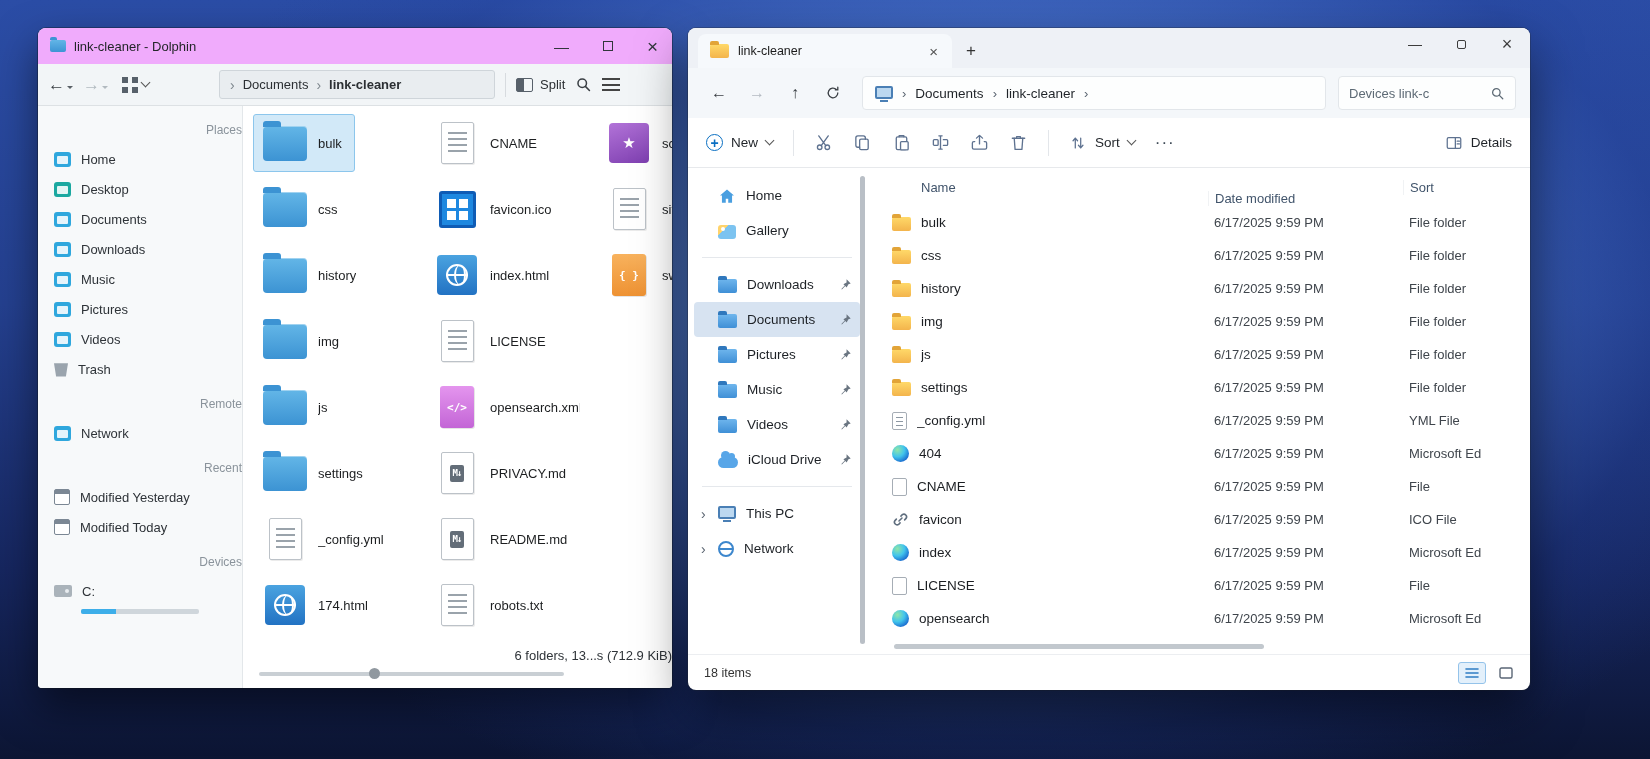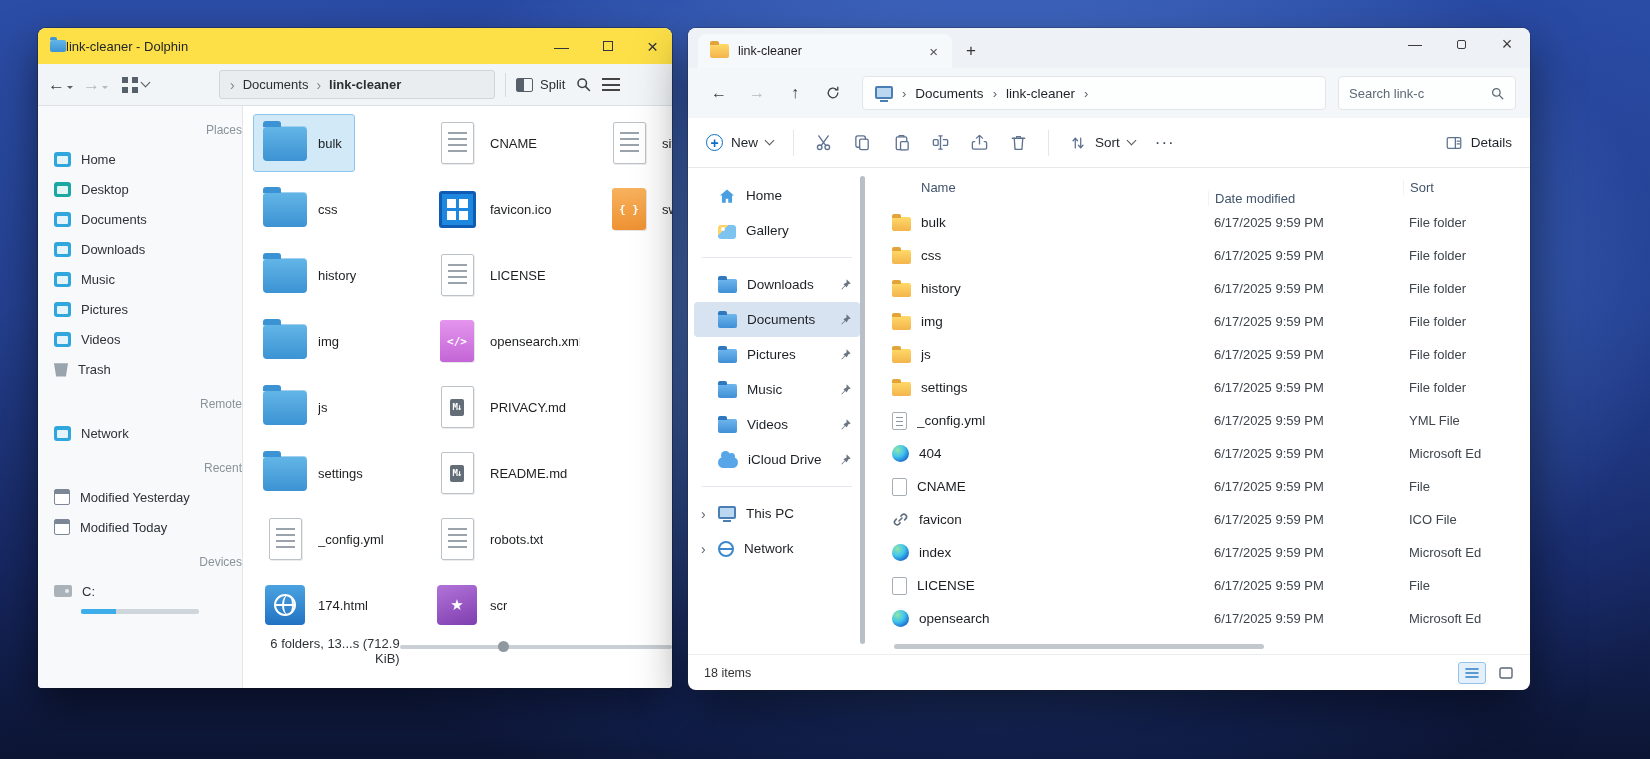--- a/index.html
+++ b/index.html
@@ -10,21 +10,21 @@
     background:
       radial-gradient(1100px 700px at 60% 40%, rgba(130,180,245,.85) 0%, rgba(80,125,215,.55) 38%, rgba(35,65,155,.25) 62%, rgba(0,0,0,0) 78%),
       linear-gradient(180deg,#2b4da6 0%,#24408f 40%,#16265f 75%,#0c1533 100%);
   }
   .win { position:absolute; display:flex; flex-direction:column; overflow:hidden; }
 
   
   .dolphin { left:38px; top:28px; width:634px; height:660px; background:#fff;
     border-radius:8px 8px 4px 4px;
     box-shadow:0 18px 42px rgba(0,0,0,.5), 0 0 0 1px rgba(20,30,40,.4); z-index:1; }
-  .d-titlebar { height:36px; background:#fde047; display:flex; align-items:center; padding:0 14px 0 12px; flex:0 0 auto; }
+  .d-titlebar { height:36px; background:#f0abfc; display:flex; align-items:center; padding:0 14px 0 12px; gap:8px; flex:0 0 auto; }
   .d-title { font-size:13px; color:#232629; }
   .d-ctrls { margin-left:auto; display:flex; align-items:center; gap:34px; color:#31363b; }
   .dc { font-size:15px; line-height:1; cursor:pointer; display:flex; align-items:center; }
   .dc.cls { font-size:19px; }
   .maxbox { width:10px; height:10px; border:1.4px solid #31363b; display:inline-block; }
   .tfold { width:16px; height:12px; background:linear-gradient(180deg,#62b5e6,#3d94d4); border-radius:2px; position:relative; display:inline-block; }
   .tfold::before { content:""; position:absolute; top:-3px; left:0; width:7px; height:3px; background:#3d94d4; border-radius:2px 2px 0 0; }
 
   .d-toolbar { height:42px; background:#f2f5f7; border-bottom:1px solid #dde1e4; display:flex; align-items:center; padding:0 10px; gap:10px; flex:0 0 auto; }
   .d-nav { font-size:17px; color:#3a3f44; display:flex; align-items:center; cursor:pointer; }
@@ -81,21 +81,21 @@
   .ic-sheet.code { background:linear-gradient(180deg,#f8b25d,#ee9233); }
   .ic-img { width:40px; height:40px; border-radius:4px; background:linear-gradient(160deg,#b273d8,#7e3fb0); color:#fff; font-size:15px; display:flex; align-items:center; justify-content:center; }
   .ic-ico { width:37px; height:37px; background:#1e88e0; border:3px solid #0f5cb5; border-radius:3px; display:grid;
     grid-template-columns:1fr 1fr; grid-template-rows:1fr 1fr; gap:3px; padding:5px; }
   .ic-ico i { background:#fff; }
   .ic-html { width:40px; height:40px; border-radius:4px; background:linear-gradient(180deg,#4aa3e0,#2272c3); display:flex; align-items:center; justify-content:center; }
   .globe { width:22px; height:22px; border:2px solid #fff; border-radius:50%; position:relative; }
   .globe::before { content:""; position:absolute; left:-2px; right:-2px; top:8px; height:2px; background:#fff; }
   .globe::after { content:""; position:absolute; top:-1px; bottom:-1px; left:6px; width:8px; border:2px solid #fff; border-radius:50%; border-top:none; border-bottom:none; }
 
-  .d-status { flex:0 0 52px; display:flex; justify-content:center; padding-left:16px; }
+  .d-status { flex:0 0 52px; display:flex; flex-direction:column; justify-content:center; padding-left:16px; }
   .d-status-text { font-size:13px; color:#2e3338; }
   .d-zoom { width:305px; height:4px; background:#c9cfd4; border-radius:2px; margin-top:9px; position:relative; cursor:pointer; }
   .d-zoom-handle { position:absolute; left:36%; top:-4px; width:11px; height:11px; border-radius:50%; background:#90989f; }
 
   
   .explorer { left:688px; top:28px; width:842px; height:662px; background:#fff; border-radius:8px;
     box-shadow:0 22px 50px rgba(0,0,0,.55), 0 0 0 1px rgba(40,50,65,.35); z-index:2; }
   .x-tabbar { height:40px; background:#eef1f6; display:flex; align-items:flex-end; padding:6px 8px 0 10px; position:relative; flex:0 0 auto; }
   .x-tab { height:34px; width:254px; background:#f6f9fc; border-radius:8px 8px 0 0; display:flex; align-items:center; gap:9px; padding:0 10px 0 12px; font-size:12.5px; color:#1b1b1b; cursor:pointer; }
   .x-tabclose { margin-left:auto; color:#555; font-size:15px; padding:0 4px; cursor:pointer; }
@@ -337,20 +337,28 @@
                 <i></i>
                 <i></i>
                 <i></i>
                 <i></i>
               </span>
             </span>
             <span class="d-flabel">favicon.ico</span>
           </div>
           <div class="d-file">
             <span class="d-ficon">
+              <span class="ic-html">
+                <span class="globe"></span>
+              </span>
+            </span>
+            <span class="d-flabel">index.html</span>
+          </div>
+          <div class="d-file">
+            <span class="d-ficon">
               <span class="ic-doc lines"></span>
             </span>
             <span class="d-flabel">LICENSE</span>
           </div>
           <div class="d-file">
             <span class="d-ficon">
               <span class="ic-sheet xml">&lt;/&gt;</span>
             </span>
             <span class="d-flabel">opensearch.xml</span>
           </div>
@@ -433,21 +441,21 @@
     </span>
     <div class="x-crumbfield">
       <span class="wpc"></span>
       <span class="x-crumbsep">›</span>
       <span class="x-crumbitem">Documents</span>
       <span class="x-crumbsep">›</span>
       <span class="x-crumbitem">link-cleaner</span>
       <span class="x-crumbsep">›</span>
     </div>
     <div class="x-searchfield">
-      <span class="x-searchtext">Search link-c</span>
+      <span class="x-searchtext">Devices link-c</span>
       <svg width="15" height="15" viewBox="0 0 20 20" fill="none" stroke="#5d6a75" stroke-width="1.7" stroke-linecap="round">
           <circle cx="8.5" cy="8.5" r="5"></circle>
           <path d="M12.5 12.5l4.5 4.5"></path>
         </svg>
     </div>
   </div>
 
   <div class="x-cmdbar">
     <button>
       <span class="plus-circle">+</span>

